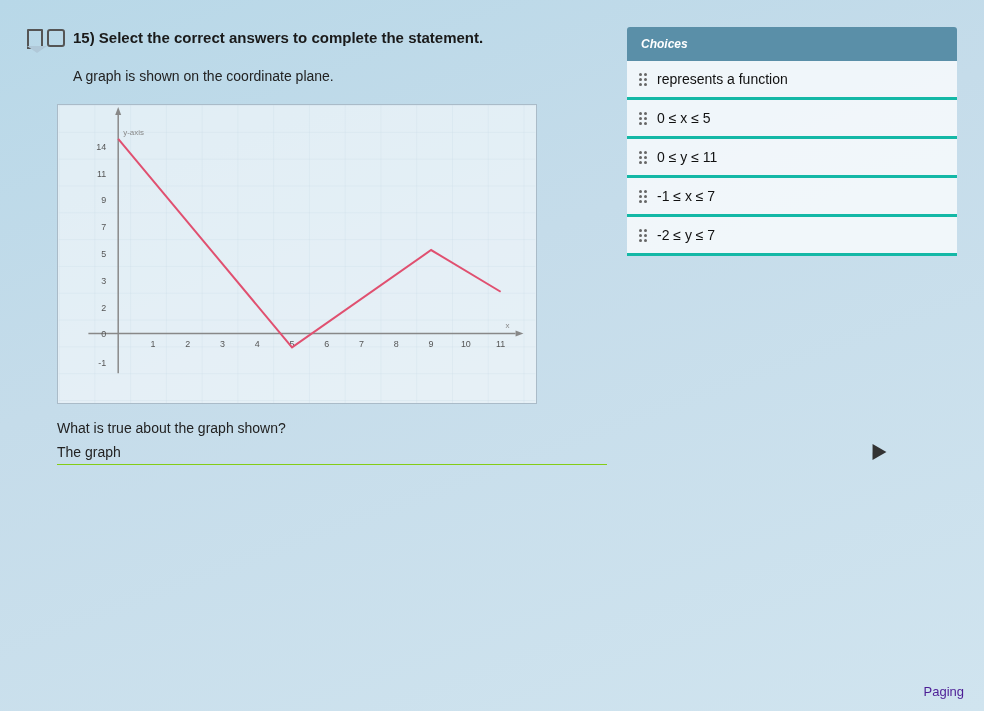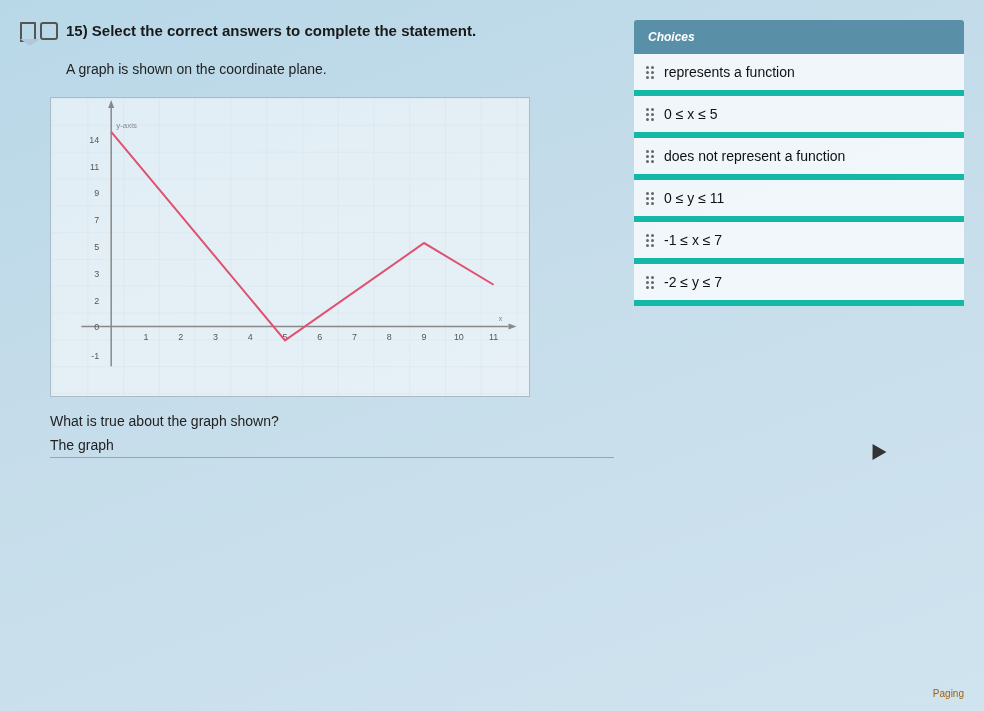--- a/index.html
+++ b/index.html
@@ -10,21 +10,21 @@
       background: linear-gradient(160deg, #b8d8e8 0%, #c5dcea 40%, #d0e4ef 100%);
       font-family: Arial, sans-serif;
       overflow: hidden;
       position: relative;
     }
 
     .main-container {
       display: flex;
       width: 984px;
       height: 711px;
-      padding: 20px;
+      padding: 27px;
       gap: 20px;
     }
 
     .left-panel {
       flex: 1;
       display: flex;
       flex-direction: column;
       gap: 12px;
     }
 
@@ -126,21 +126,21 @@
       color: white;
       font-size: 12px;
       font-style: italic;
       font-weight: bold;
       padding: 10px 14px;
       border-radius: 3px 3px 0 0;
     }
 
     .choice-item {
       background: rgba(255,255,255,0.75);
-      border-bottom: 6px solid #14b8a6;
+      border-bottom: 3px solid #14b8a6;
       padding: 10px 12px;
       display: flex;
       align-items: center;
       gap: 10px;
       cursor: pointer;
       font-size: 14px;
       color: #111;
     }
 
     .drag-handle {
@@ -172,22 +172,22 @@
       border-left: 8px solid transparent;
       border-right: 8px solid transparent;
       border-top: 14px solid #333;
       transform: rotate(30deg);
     }
 
     .pagination {
       position: absolute;
       bottom: 12px;
       right: 20px;
-      font-size: 10px;
-      color: #a16207;
+      font-size: 13px;
+      color: #4c1d95;
       padding-left: 8px;
     }
   </style>
 </head>
 <body>
 
 <div class="main-container">
 
   <div class="left-panel">
     <div class="question-header">
@@ -288,37 +288,20 @@
             <span class="drag-dot"></span>
           </span>
         <span>
             <span class="drag-dot"></span>
             <span class="drag-dot"></span>
           </span>
       </div>
       <span>0 ≤ x ≤ 5</span>
     </div>
 
-    <div class="choice-item">
-      <div class="drag-handle">
-        <span>
-            <span class="drag-dot"></span>
-            <span class="drag-dot"></span>
-          </span>
-        <span>
-            <span class="drag-dot"></span>
-            <span class="drag-dot"></span>
-          </span>
-        <span>
-            <span class="drag-dot"></span>
-            <span class="drag-dot"></span>
-          </span>
-      </div>
-      <span>does not represent a function</span>
-    </div>
 
     <div class="choice-item">
       <div class="drag-handle">
         <span>
             <span class="drag-dot"></span>
             <span class="drag-dot"></span>
           </span>
         <span>
             <span class="drag-dot"></span>
             <span class="drag-dot"></span>

